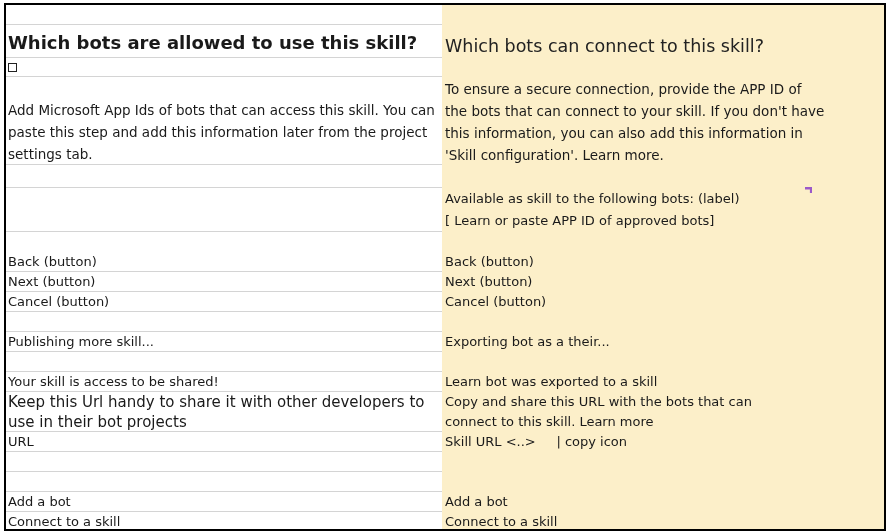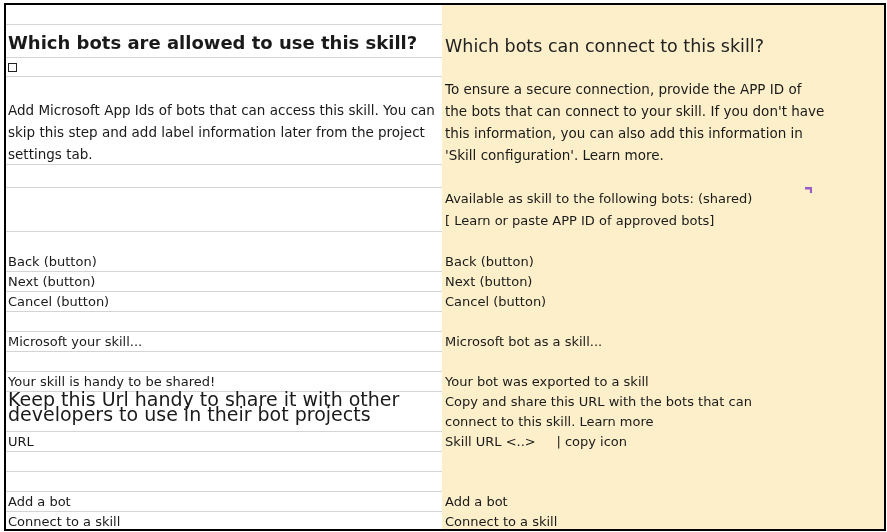--- a/index.html
+++ b/index.html
@@ -28,67 +28,67 @@
 
   <div class="col-left">
     <div class="row" style="top:0;height:20px"></div>
     <div class="row" style="top:20px;height:33px">
       <div class="cell h-left" style="top:5px">Which bots are allowed to use this skill?</div>
     </div>
     <div class="row" style="top:53px;height:19px">
       <div class="checkbox" style="top:5px"></div>
     </div>
     <div class="row" style="top:72px;height:88px">
-      <div class="cell wrap" style="top:22px">Add Microsoft App Ids of bots that can access this skill. You can skip this step and add label information later from the project settings tab.</div>
+      <div class="cell wrap" style="top:22px">Add Microsoft App Ids of bots that can access this skill. You can paste this step and add this information later from the project settings tab.</div>
     </div>
     <div class="row" style="top:160px;height:23px"></div>
     <div class="row" style="top:205px;height:22px"></div>
     <div class="row" style="top:247px;height:20px">
       <div class="cell" style="top:0">Back (button)</div>
     </div>
     <div class="row" style="top:267px;height:20px">
       <div class="cell" style="top:0">Next (button)</div>
     </div>
     <div class="row" style="top:287px;height:20px">
       <div class="cell" style="top:0">Cancel (button)</div>
     </div>
     <div class="row" style="top:307px;height:20px"></div>
     <div class="row" style="top:327px;height:20px">
-      <div class="cell" style="top:0">Microsoft your skill...</div>
+      <div class="cell" style="top:0">Publishing more skill...</div>
     </div>
     <div class="row" style="top:347px;height:20px"></div>
     <div class="row" style="top:367px;height:20px">
-      <div class="cell" style="top:0">Your skill is handy to be shared!</div>
+      <div class="cell" style="top:0">Your skill is access to be shared!</div>
     </div>
     <div class="row" style="top:387px;height:40px">
-      <div class="cell wrap" style="top:0;line-height:15px;font-size:19px">Keep this Url handy to share it with other developers to use in their bot projects</div>
+      <div class="cell wrap" style="top:0;line-height:20px;font-size:15px">Keep this Url handy to share it with other developers to use in their bot projects</div>
     </div>
     <div class="row" style="top:427px;height:20px">
       <div class="cell" style="top:0">URL</div>
     </div>
     <div class="row" style="top:447px;height:20px"></div>
     <div class="row" style="top:467px;height:20px"></div>
     <div class="row" style="top:487px;height:20px">
       <div class="cell" style="top:0">Add a bot</div>
     </div>
     <div class="row" style="top:507px;height:17px;border-bottom:none">
       <div class="cell" style="top:0">Connect to a skill</div>
     </div>
   </div>
 
   <div class="col-right">
     <div class="rcell wrap" style="top:73px">To ensure a secure connection, provide the APP ID of the bots that can connect to your skill.  If you don't have this information, you can also add this information in 'Skill configuration'. Learn more.</div>
     <div class="rcell h-right" style="top:28px">Which bots can connect to this skill?</div>
-    <div class="rcell" style="top:184px">Available as skill to the following bots:       (shared)</div>
+    <div class="rcell" style="top:184px">Available as skill to the following bots:       (label)</div>
     <div class="marker" style="top:182px"></div>
     <div class="rcell" style="top:206px">[ Learn or paste APP ID of approved bots]</div>
     <div class="rcell" style="top:247px">Back (button)</div>
     <div class="rcell" style="top:267px">Next (button)</div>
     <div class="rcell" style="top:287px">Cancel (button)</div>
-    <div class="rcell" style="top:327px">Microsoft bot as a skill...</div>
-    <div class="rcell" style="top:367px">Your bot was exported to a skill</div>
+    <div class="rcell" style="top:327px">Exporting bot as a their...</div>
+    <div class="rcell" style="top:367px">Learn bot was exported to a skill</div>
     <div class="rcell" style="top:427px;white-space:pre">Skill URL &lt;..&gt;     | copy icon</div>
     <div class="rcell wrap" style="top:387px;line-height:20px;font-size:13px;width:360px">Copy and share this URL with the bots that can connect to this skill.  Learn more</div>
     <div class="rcell" style="top:487px">Add a bot</div>
     <div class="rcell" style="top:507px">Connect to a skill</div>
   </div>
 
 </div>
 
 </body></html>

